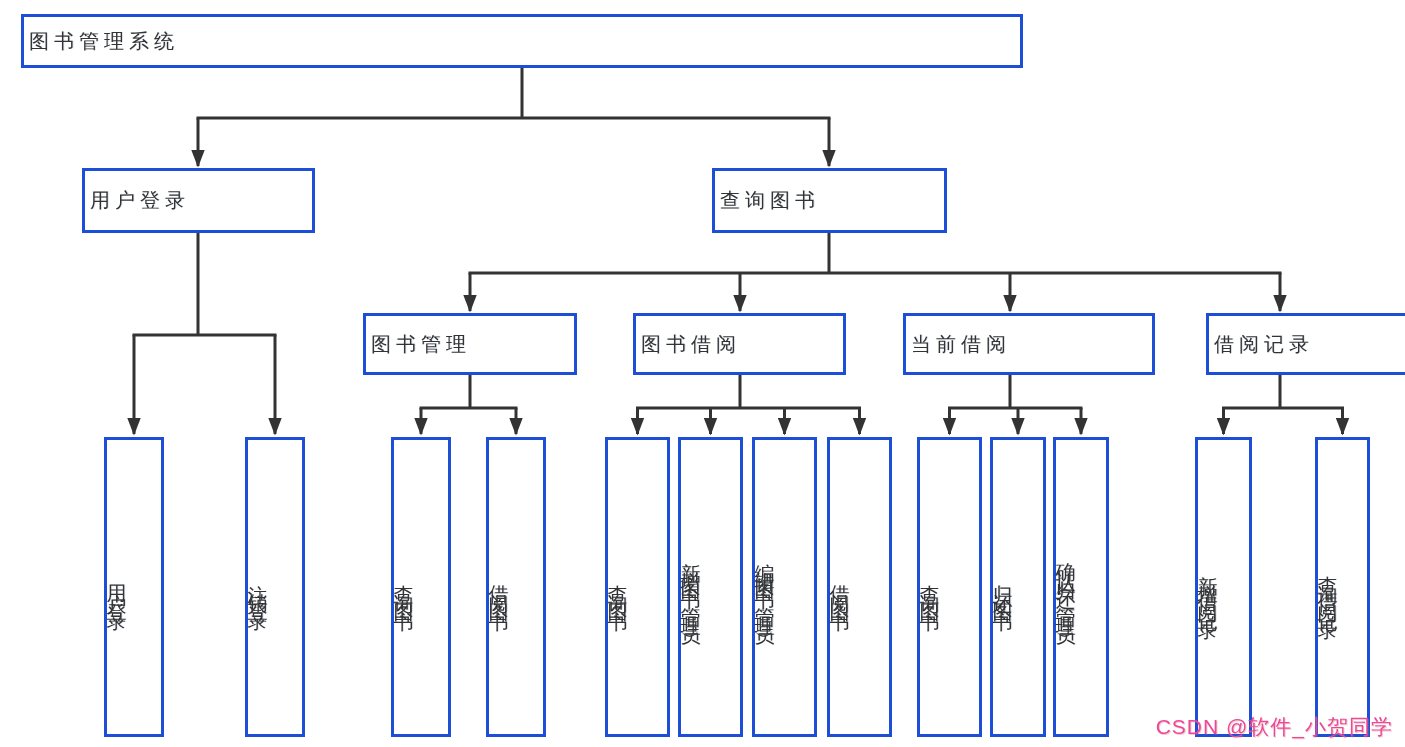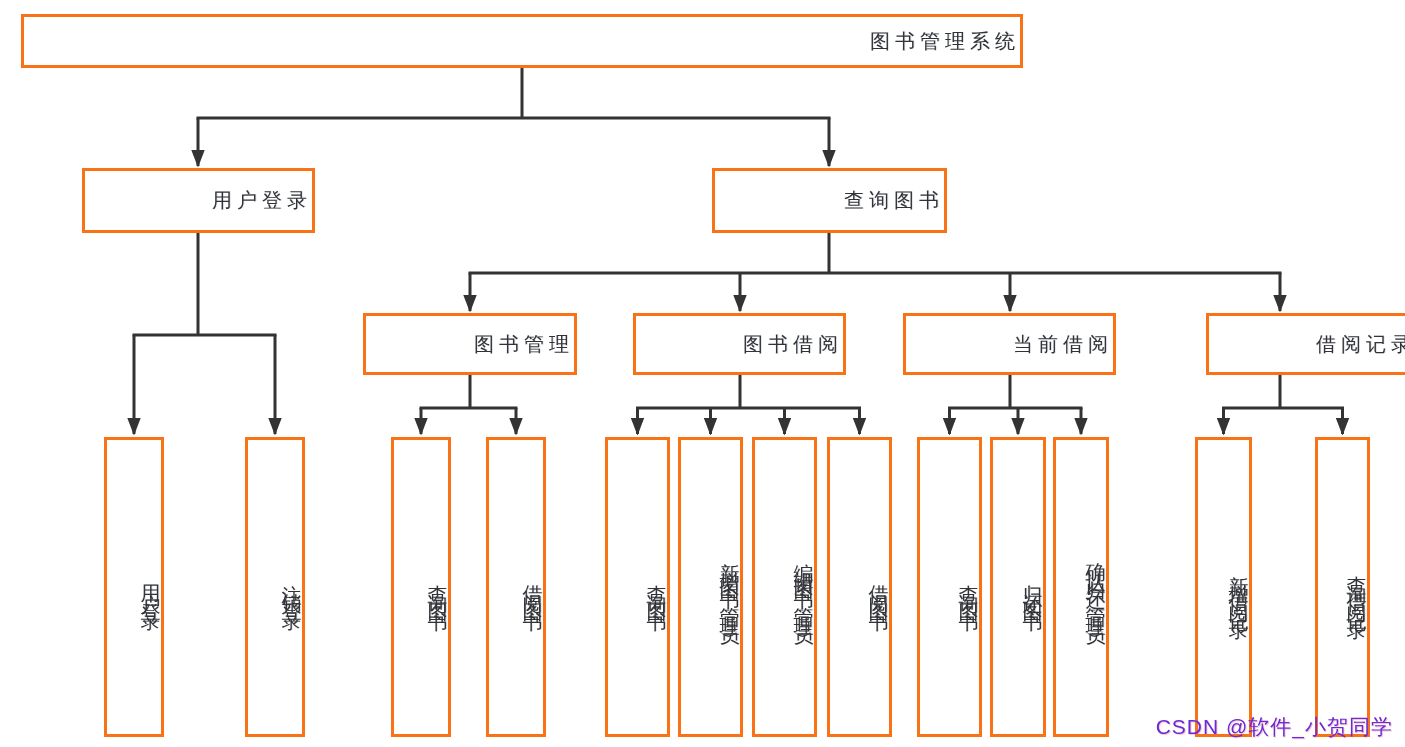--- a/index.html
+++ b/index.html
@@ -7,25 +7,25 @@
     position:relative;
     width:1405px;height:747px;
     background:#ffffff;
     font-family:"Liberation Sans","DejaVu Sans",sans-serif;
     overflow:hidden;
   }
   .canvas svg{position:absolute;left:0;top:0;}
   .box{
     position:absolute;
     box-sizing:border-box;
-    border:3px solid #f97316;
+    border:3px solid #1d4ed8;
     background:#ffffff;
     display:flex;
     align-items:center;
-    justify-content:flex-end;
+    justify-content:flex-start;
   }
   .hlabel{
     font-size:20px;
     color:#333333;
     letter-spacing:5px;
     padding-left:5px; 
     white-space:nowrap;
     text-shadow:1px 0 0 rgba(90,120,190,0.18);
   }
   .leaf .vlabel{
@@ -35,21 +35,21 @@
     color:#333333;
     letter-spacing:9px;
     line-height:1;
     text-shadow:1px 0 0 rgba(90,120,190,0.18);
   }
   .watermark{
     position:absolute;
     right:12px;
     bottom:6px;
     font-size:21px;
-    color:#6d28d9;
+    color:#ec4899;
     letter-spacing:1px;
     text-shadow:1px 1px 0 rgba(219,110,110,0.35);
     white-space:nowrap;
   }
 </style>
 </head>
 <body>
 
 <div class="canvas">
 
@@ -101,21 +101,21 @@
   <div class="box" style="left:712px;top:168px;width:235px;height:65px">
     <span class="hlabel">查询图书</span>
   </div>
 
   <div class="box" style="left:363px;top:313px;width:214px;height:62px">
     <span class="hlabel">图书管理</span>
   </div>
   <div class="box" style="left:633px;top:313px;width:213px;height:62px">
     <span class="hlabel">图书借阅</span>
   </div>
-  <div class="box" style="left:903px;top:313px;width:213px;height:62px">
+  <div class="box" style="left:903px;top:313px;width:252px;height:62px">
     <span class="hlabel">当前借阅</span>
   </div>
   <div class="box" style="left:1206px;top:313px;width:213px;height:62px">
     <span class="hlabel">借阅记录</span>
   </div>
 
   <div class="box leaf" style="left:104px;top:437px;width:60px;height:300px">
     <span class="vlabel">用户登录</span>
   </div>
   <div class="box leaf" style="left:245px;top:437px;width:60px;height:300px">

